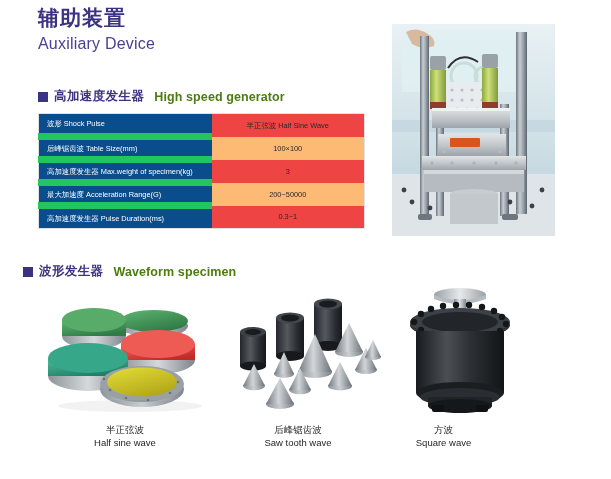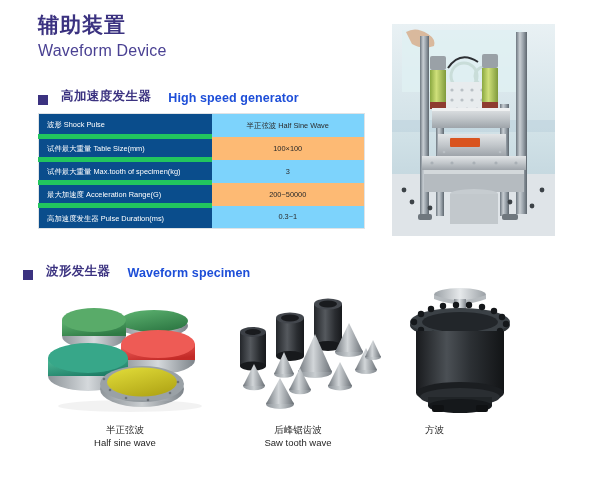--- a/index.html
+++ b/index.html
@@ -13,60 +13,60 @@
   }
 
   #page {
     position: relative;
     width: 611px;
     height: 479px;
     background: #ffffff;
   }
 
   
-  .title-block { position: absolute; left: 38px; top: 12px; }
+  .title-block { position: absolute; left: 38px; top: 5px; }
   .title-cn {
     font-size: 21px;
     font-weight: bold;
     color: #3b3280;
     letter-spacing: 1px;
     line-height: 26px;
   }
   .title-en {
     font-size: 16px;
     color: #4a4193;
     line-height: 22px;
     margin-top: 2px;
     letter-spacing: 0.2px;
   }
 
   
   .section-head {
     position: absolute;
     display: flex;
-    align-items: flex-end;
-    gap: 13px;
+    align-items: center;
+    gap: 6px;
   }
   .bullet {
     width: 10px;
     height: 10px;
     background: #3b3280;
     display: inline-block;
     flex: none;
   }
   .sec-cn {
     font-size: 12.5px;
     font-weight: bold;
     color: #3b3280;
     letter-spacing: 0.4px;
   }
   .sec-en {
     font-size: 12.5px;
     font-weight: bold;
-    color: #1d4ed8;
+    color: #4d7c0f;
     margin-left: 4px;
     letter-spacing: 0.1px;
   }
 
   #sec-high-speed { left: 38px; top: 88px; }
   #sec-waveform   { left: 23px; top: 263px; }
 
   
   .spec-table {
     position: absolute;
@@ -81,29 +81,29 @@
   .spec-table td {
     font-size: 7.4px;
     padding: 0 8px;
     vertical-align: middle;
     line-height: 11px;
   }
   .spec-table td.label {
     width: 173px;
     background: #0a4d8c;
     color: #ffffff;
-    border-bottom: 5px solid #22c55e;
+    border-bottom: 7px solid #22c55e;
     text-align: left;
     white-space: nowrap;
   }
   .spec-table tr:last-child td.label { border-bottom: none; }
   .spec-table td.value {
     text-align: center;
     color: #2a2a2a;
-    background: #7dd3fc;
+    background: #ef4444;
   }
   .spec-table tr.alt td.value { background: #fdba74; }
 
   
   .machine-photo {
     position: absolute;
     left: 392px;
     top: 24px;
     width: 163px;
     height: 212px;
@@ -122,54 +122,54 @@
   #prod-3 { left: 390px; top: 281px; width: 140px; height: 133px; }
 
   .caption {
     position: absolute;
     width: 180px;
     text-align: center;
     line-height: 12.5px;
   }
   #cap-1 { left: 35px;  top: 424px; }
   #cap-2 { left: 208px; top: 424px; }
-  #cap-3 { left: 347px; top: 424px; }
+  #cap-3 { left: 356px; top: 424px; }
   #cap-3.caption { width: 175px; }
 
   .cap-cn { font-size: 9.5px; color: #1f1f1f; display: block; }
   .cap-en { font-size: 9.5px; color: #1f1f1f; display: block; }
 </style>
 </head>
 <body>
 
 <div id="page">
 
   <div class="title-block">
     <div class="title-cn">辅助装置</div>
-    <div class="title-en">Waveform Device</div>
+    <div class="title-en">Auxiliary Device</div>
   </div>
 
   <div class="section-head" id="sec-high-speed">
     <span class="bullet"></span>
     <span class="sec-cn">高加速度发生器</span>
     <span class="sec-en">High speed generator</span>
   </div>
 
   <table class="spec-table">
     <tbody>
       <tr>
         <td class="label">波形 Shock Pulse</td>
         <td class="value">半正弦波 Half Sine Wave</td>
       </tr>
       <tr class="alt">
-        <td class="label">试件最大重量 Table Size(mm)</td>
+        <td class="label">后峰锯齿波 Table Size(mm)</td>
         <td class="value">100×100</td>
       </tr>
       <tr>
-        <td class="label">试件最大重量 Max.tooth of specimen(kg)</td>
+        <td class="label">高加速度发生器 Max.weight of specimen(kg)</td>
         <td class="value">3</td>
       </tr>
       <tr class="alt">
         <td class="label">最大加速度 Acceleration Range(G)</td>
         <td class="value">200~50000</td>
       </tr>
       <tr>
         <td class="label">高加速度发生器 Pulse Duration(ms)</td>
         <td class="value">0.3~1</td>
       </tr>
@@ -511,15 +511,16 @@
   <div class="caption" id="cap-2">
     <span class="cap-cn">后峰锯齿波</span>
     <span class="cap-en">Saw tooth wave</span>
   </div>
   <div class="caption" id="cap-1">
     <span class="cap-cn">半正弦波</span>
     <span class="cap-en">Half sine wave</span>
   </div>
   <div class="caption" id="cap-3">
     <span class="cap-cn">方波</span>
+    <span class="cap-en">Square wave</span>
   </div>
 
 </div>
 
 </body></html>

